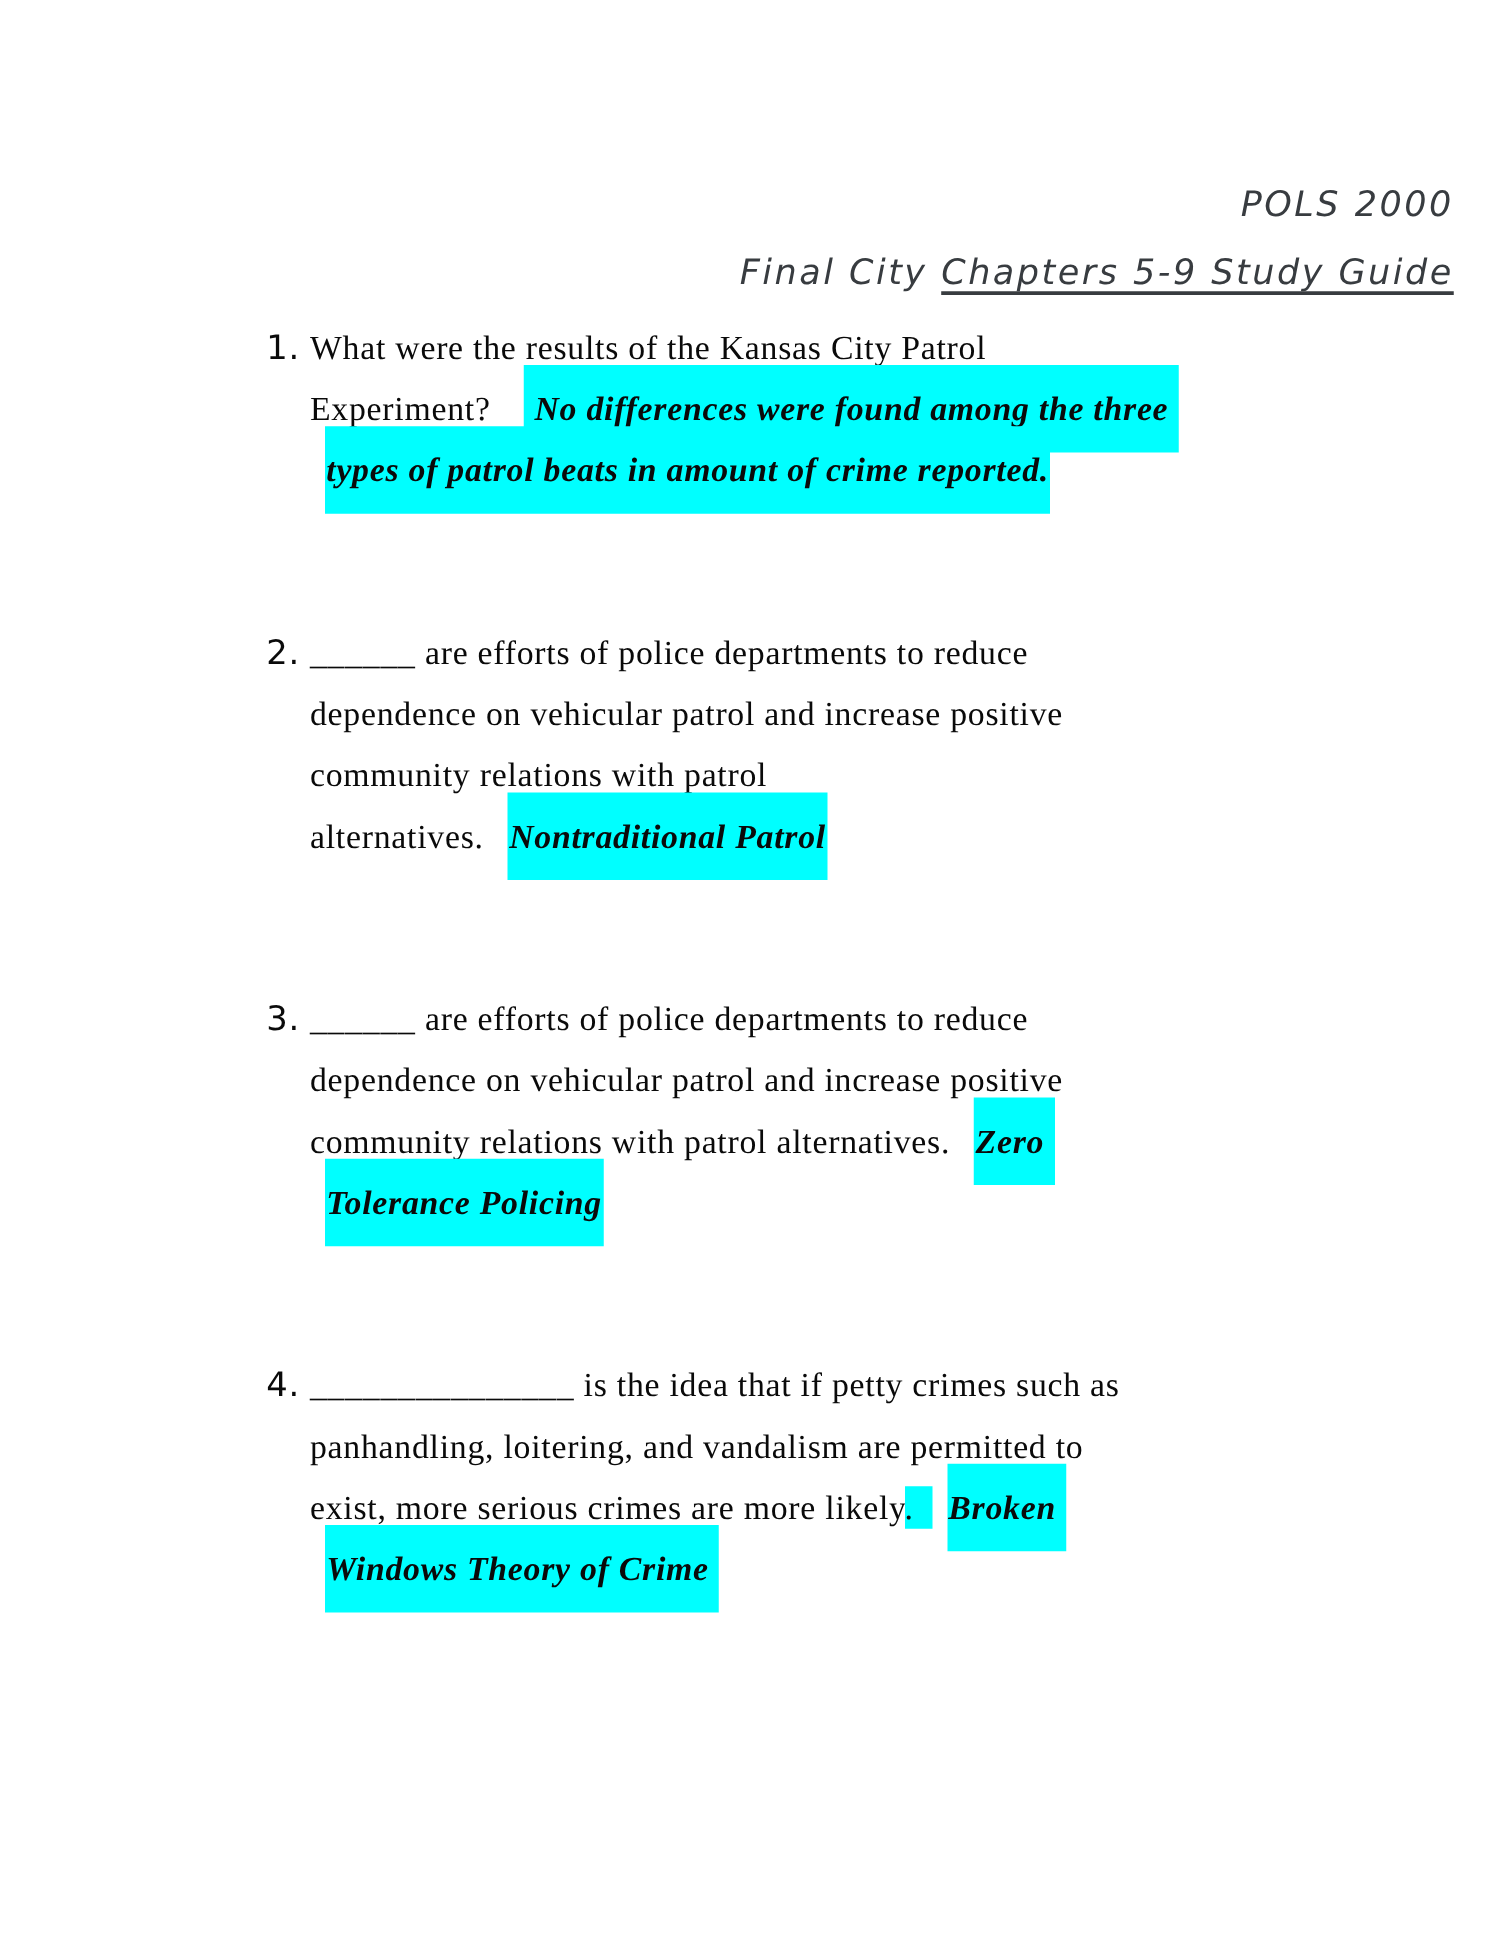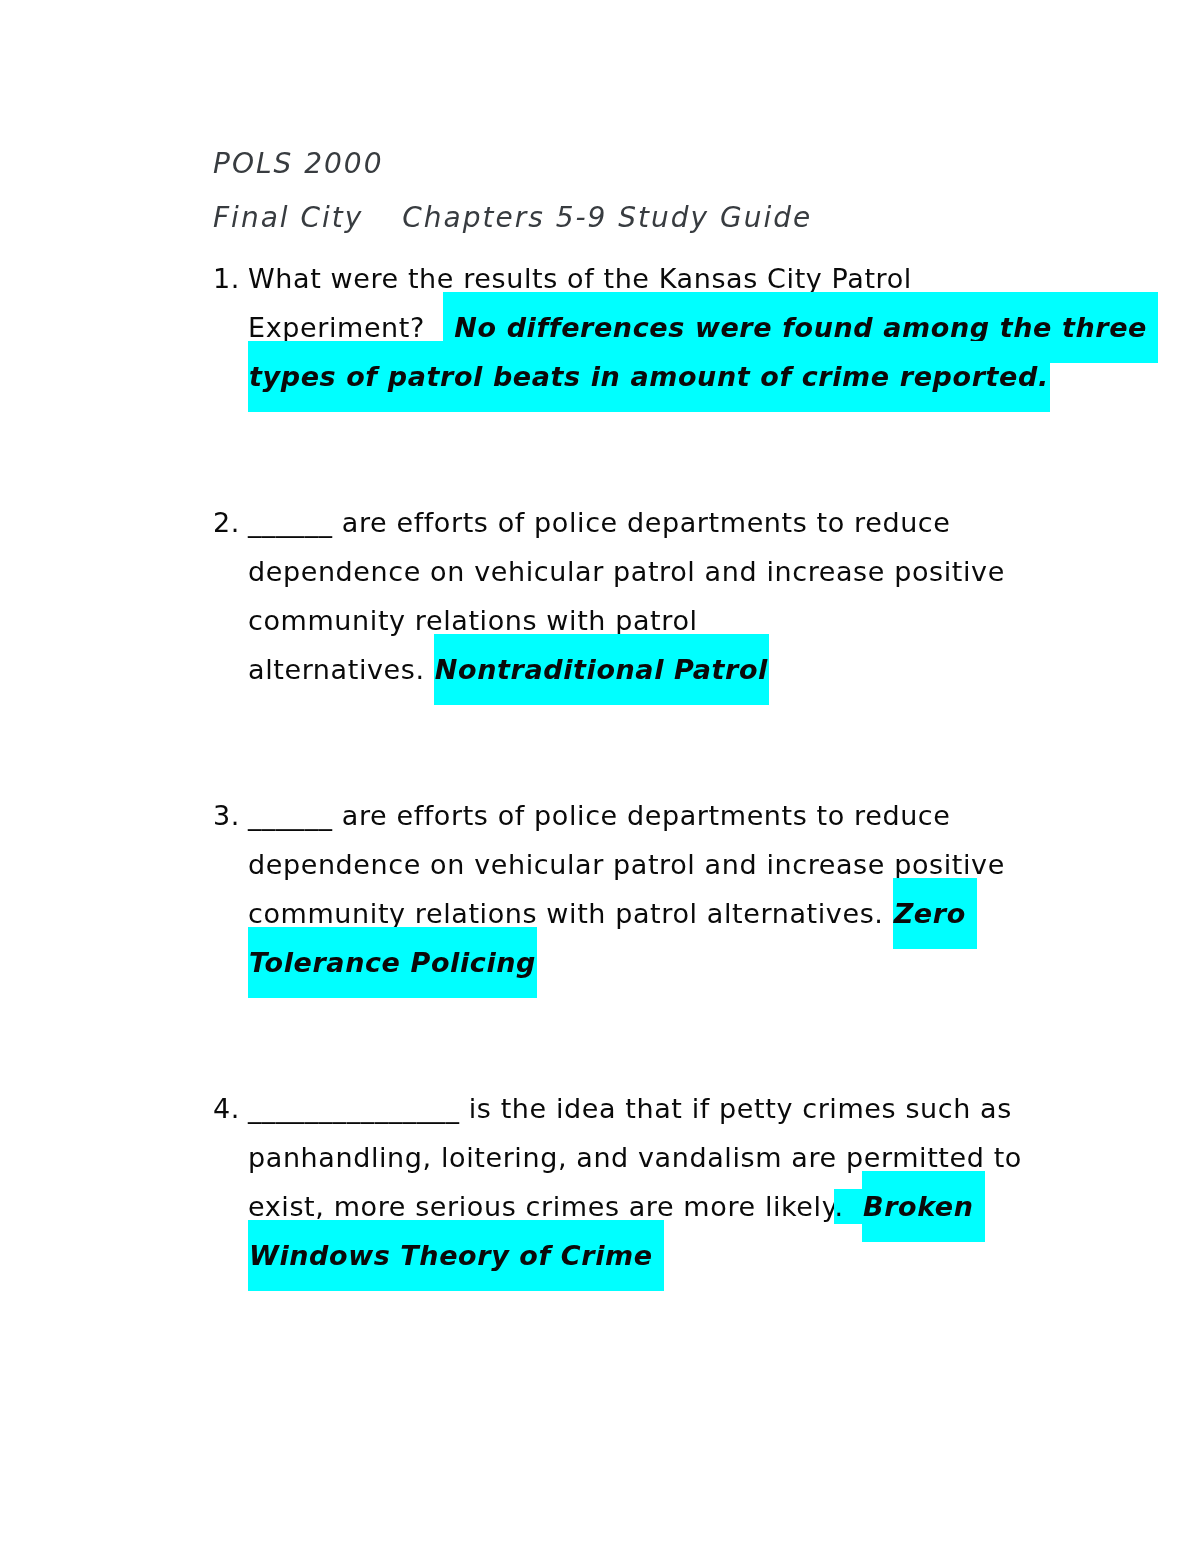--- a/index.html
+++ b/index.html
@@ -23,25 +23,26 @@
   }
   
   .hdr {
     margin: 0 0 19px 0;
     font-size: 28px;
     line-height: 35px;
     font-style: italic;
     letter-spacing: 2px;
     color: #383c40;
     white-space: pre-wrap;
+    text-align: right;
   }
   .hdr .u {
+    text-decoration: underline;
     text-decoration-thickness: 3px;
     text-underline-offset: 6px;
-    margin-left: 28px;
   }
   .hdr.chapter {
     font-style: normal;
     color: #101010;
     letter-spacing: 1px;
     text-decoration: underline;
     text-decoration-thickness: 3px;
     text-underline-offset: 6px;
     margin-top: 0;
     margin-bottom: 36px;
@@ -57,30 +58,32 @@
     color: #0a0a0a;
     white-space: pre-wrap;
   }
   .qnum {
     position: absolute;
     left: 0;
     top: 0;
   }
   .line {
     min-height: 49px;
+    font-family: Liberation Serif, serif;
   }
   .seg-question {
     
   }
   .seg-answer {
     background: var(--hl, #00ffff);
     font-weight: bold;
     font-style: italic;
     padding: 20px 1px;
     box-decoration-break: clone;
+    margin-left: 12px;
   }
   .seg-answer-plain {
     background: var(--hl, #00ffff);
     padding: 2px 0;
   }
 </style>
 </head>
 <body>
 
 <div class="page">

